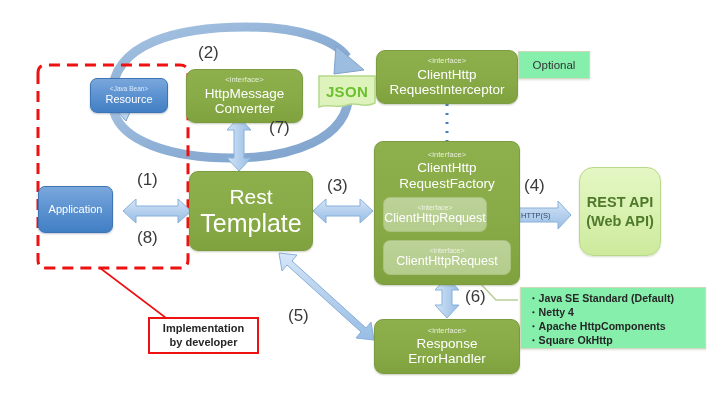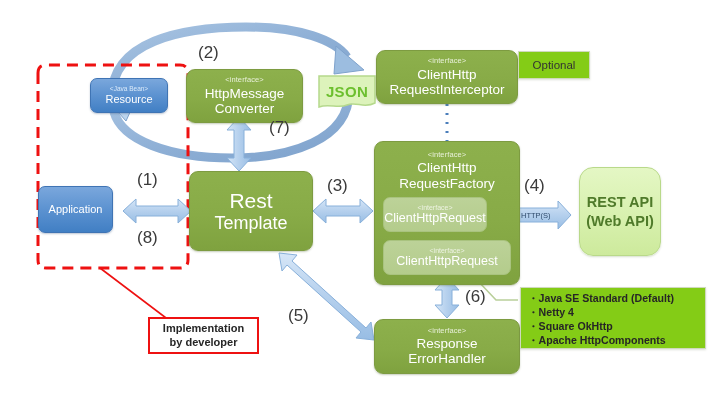--- a/index.html
+++ b/index.html
@@ -33,21 +33,21 @@
   .blue .iface{font-size:6.5px;color:#dcebfa;margin-bottom:1px;}
   .blue .ttl{font-size:11px;color:#ffffff;}
   .restapi{
     background:linear-gradient(180deg,#e4f7c4 0%,#d7f0ad 60%,#cdea9c 100%);
     border:1px solid #b9d98a;border-radius:14px;
     color:#4f7a2a;font-weight:bold;font-size:14.5px;line-height:1.25;
     box-shadow:0 1px 2px rgba(120,150,90,.3);
   }
 
   
-  .callout{position:absolute;box-sizing:border-box;background:#84cc16;
+  .callout{position:absolute;box-sizing:border-box;background:#86efac;
            border:1px solid #cfd9bd;color:#333333;font-size:11.5px;
            display:flex;align-items:center;justify-content:center;
            box-shadow:0 1px 2px rgba(120,130,100,.25);}
   .callout.list{display:block;padding:4px 20px 4px 7px;line-height:1.32;
                 font-size:10.6px;color:#262626;font-weight:bold;}
   .callout.list div{white-space:nowrap;}
   .redbox{position:absolute;box-sizing:border-box;background:#ffffff;
           border:2px solid #ee1111;color:#262626;font-size:11px;font-weight:bold;
           display:flex;flex-direction:column;align-items:center;
           justify-content:center;line-height:1.25;}
@@ -149,21 +149,21 @@
 
   <div class="jsonflag" style="left:318px;top:74px;width:58px;height:37px;">
     <svg viewBox="0 0 58 37" width="58" height="37">
       <path d="M1,2 L57,2 L57,29 C46,35 38,27 29,31 C20,35 11,29 1,33 Z" fill="#ddf3bb" stroke="#b5d98c" stroke-width="1.5"></path>
     </svg>
     <div class="txt">JSON</div>
   </div>
 
   <div class="node green" style="left:189px;top:171px;width:124px;height:80px;">
     <div class="ttl" style="font-size:21px;">Rest</div>
-    <div class="ttl" style="font-size:18px;">Template</div>
+    <div class="ttl" style="font-size:25px;">Template</div>
   </div>
 
   <div class="node green" style="left:376px;top:50px;width:142px;height:54px;">
     <div class="iface">&lt;interface&gt;</div>
     <div class="ttl">ClientHttp</div>
     <div class="ttl">RequestInterceptor</div>
   </div>
 
   <div class="node green" style="left:374px;top:141px;width:146px;height:144px;justify-content:flex-start;padding-top:9px;">
     <div class="iface">&lt;interface&gt;</div>
@@ -194,22 +194,22 @@
 
   <div class="httpslabel" style="left:521px;top:211px;">HTTP(S)</div>
 
   <div class="callout" style="left:518px;top:51px;width:72px;height:28px;">
     <span>Optional</span>
   </div>
 
   <div class="callout list" style="left:520px;top:287px;width:186px;height:62px;">
     <div>・Java SE Standard (Default)</div>
     <div>・Netty 4</div>
+    <div>・Apache HttpComponents</div>
     <div>・Square OkHttp</div>
-    <div>・Apache HttpComponents</div>
   </div>
 
   <div class="redbox" style="left:148px;top:317px;width:111px;height:37px;">
     <div>Implementation</div>
     <div>by developer</div>
   </div>
 
   <div class="step" style="left:137px;top:170px;">(1)</div>
   <div class="step" style="left:198px;top:43px;">(2)</div>
   <div class="step" style="left:327px;top:176px;">(3)</div>

